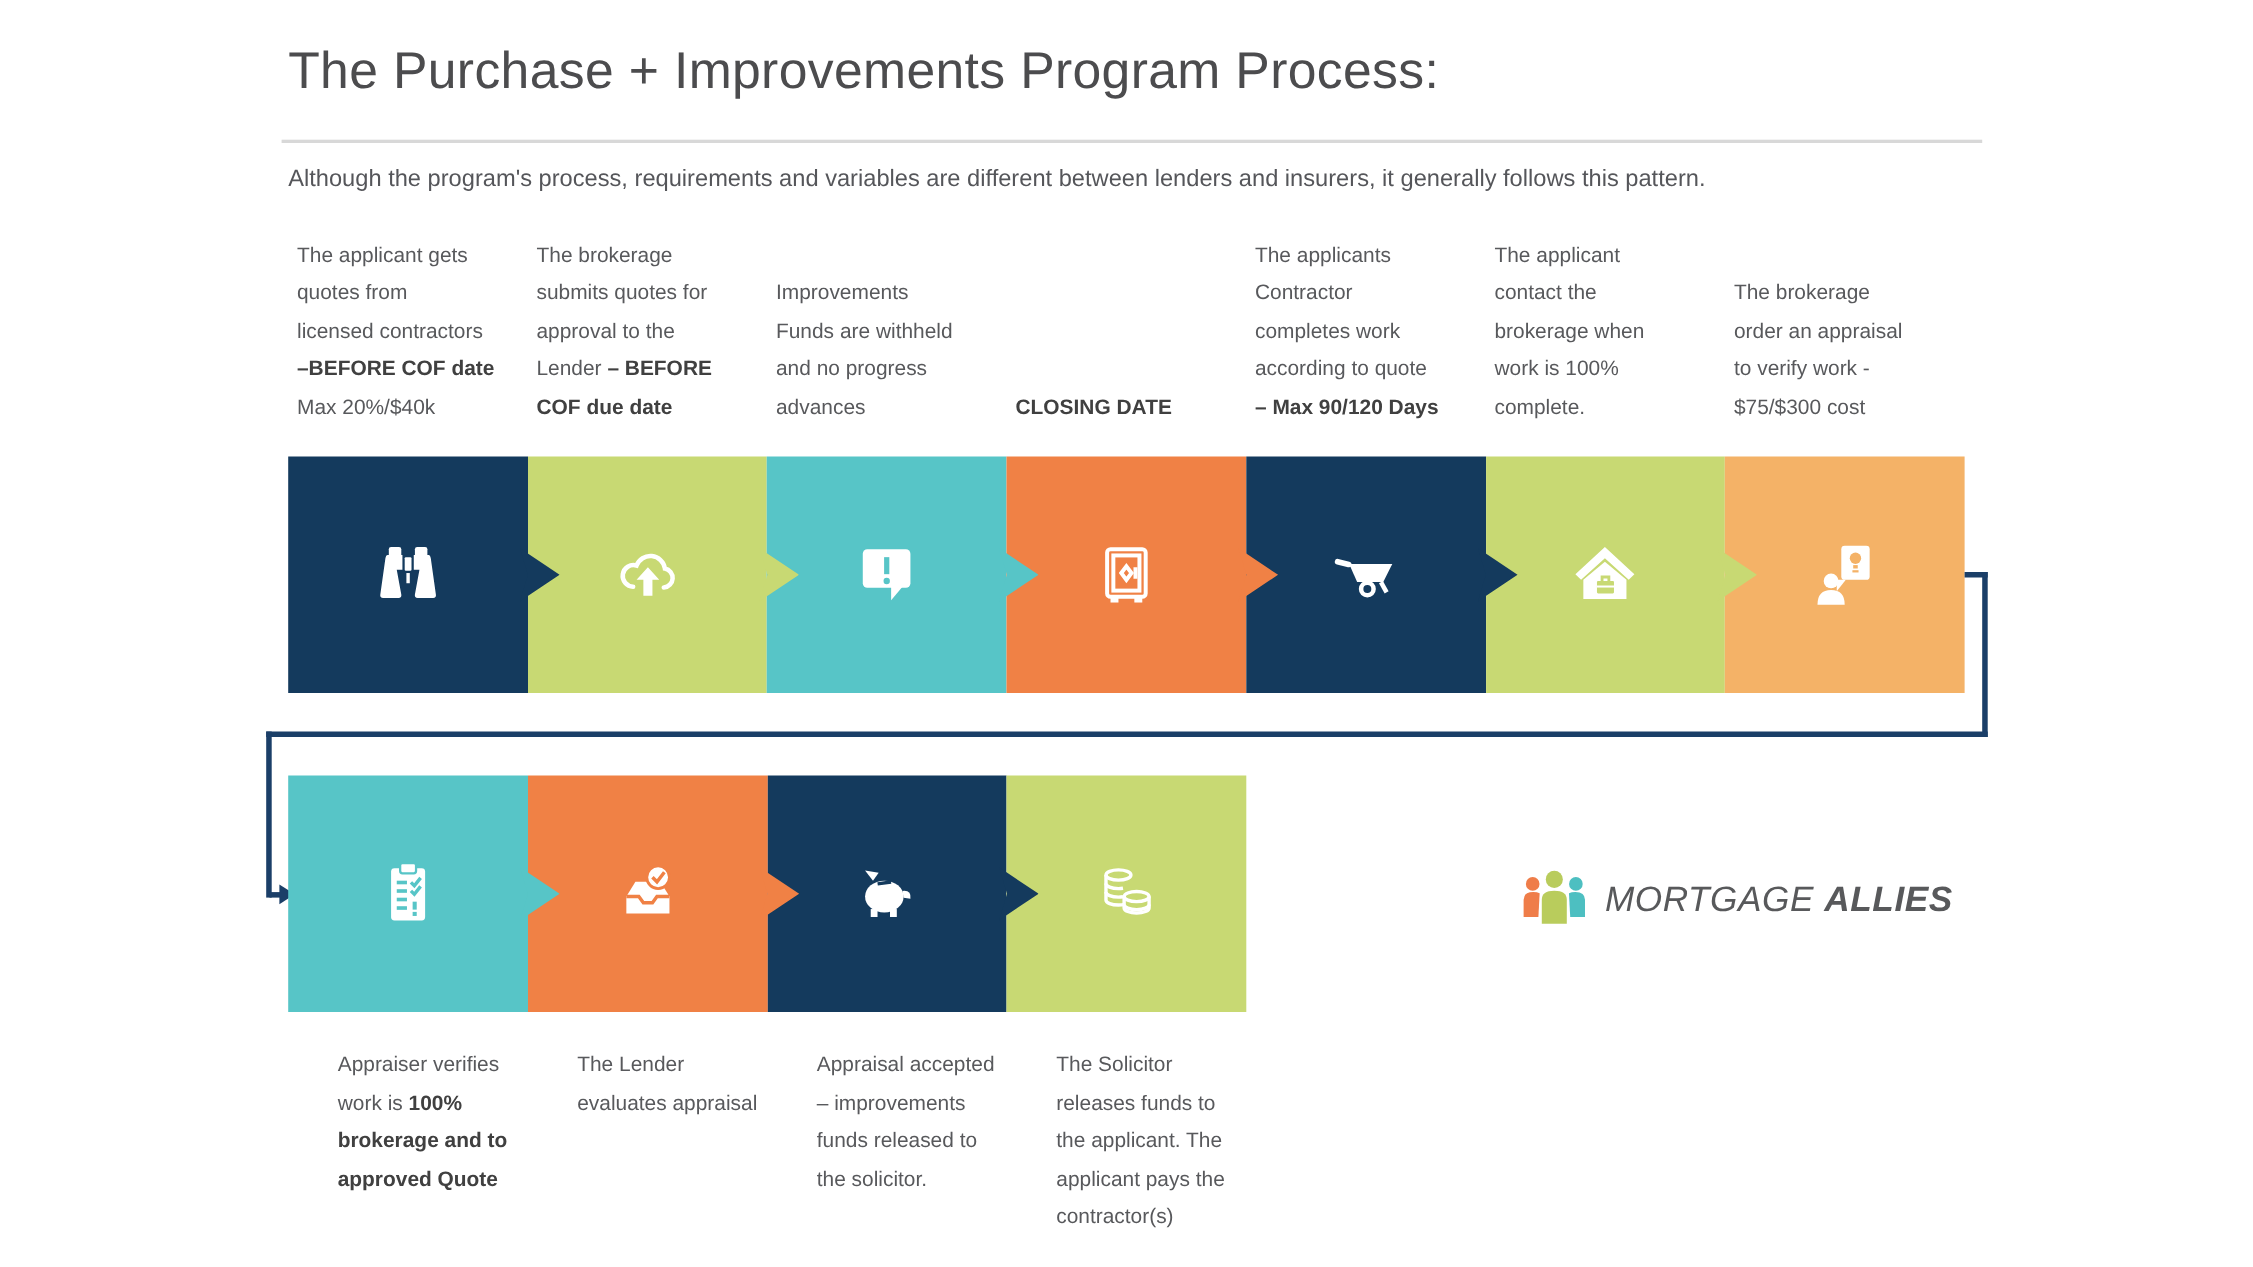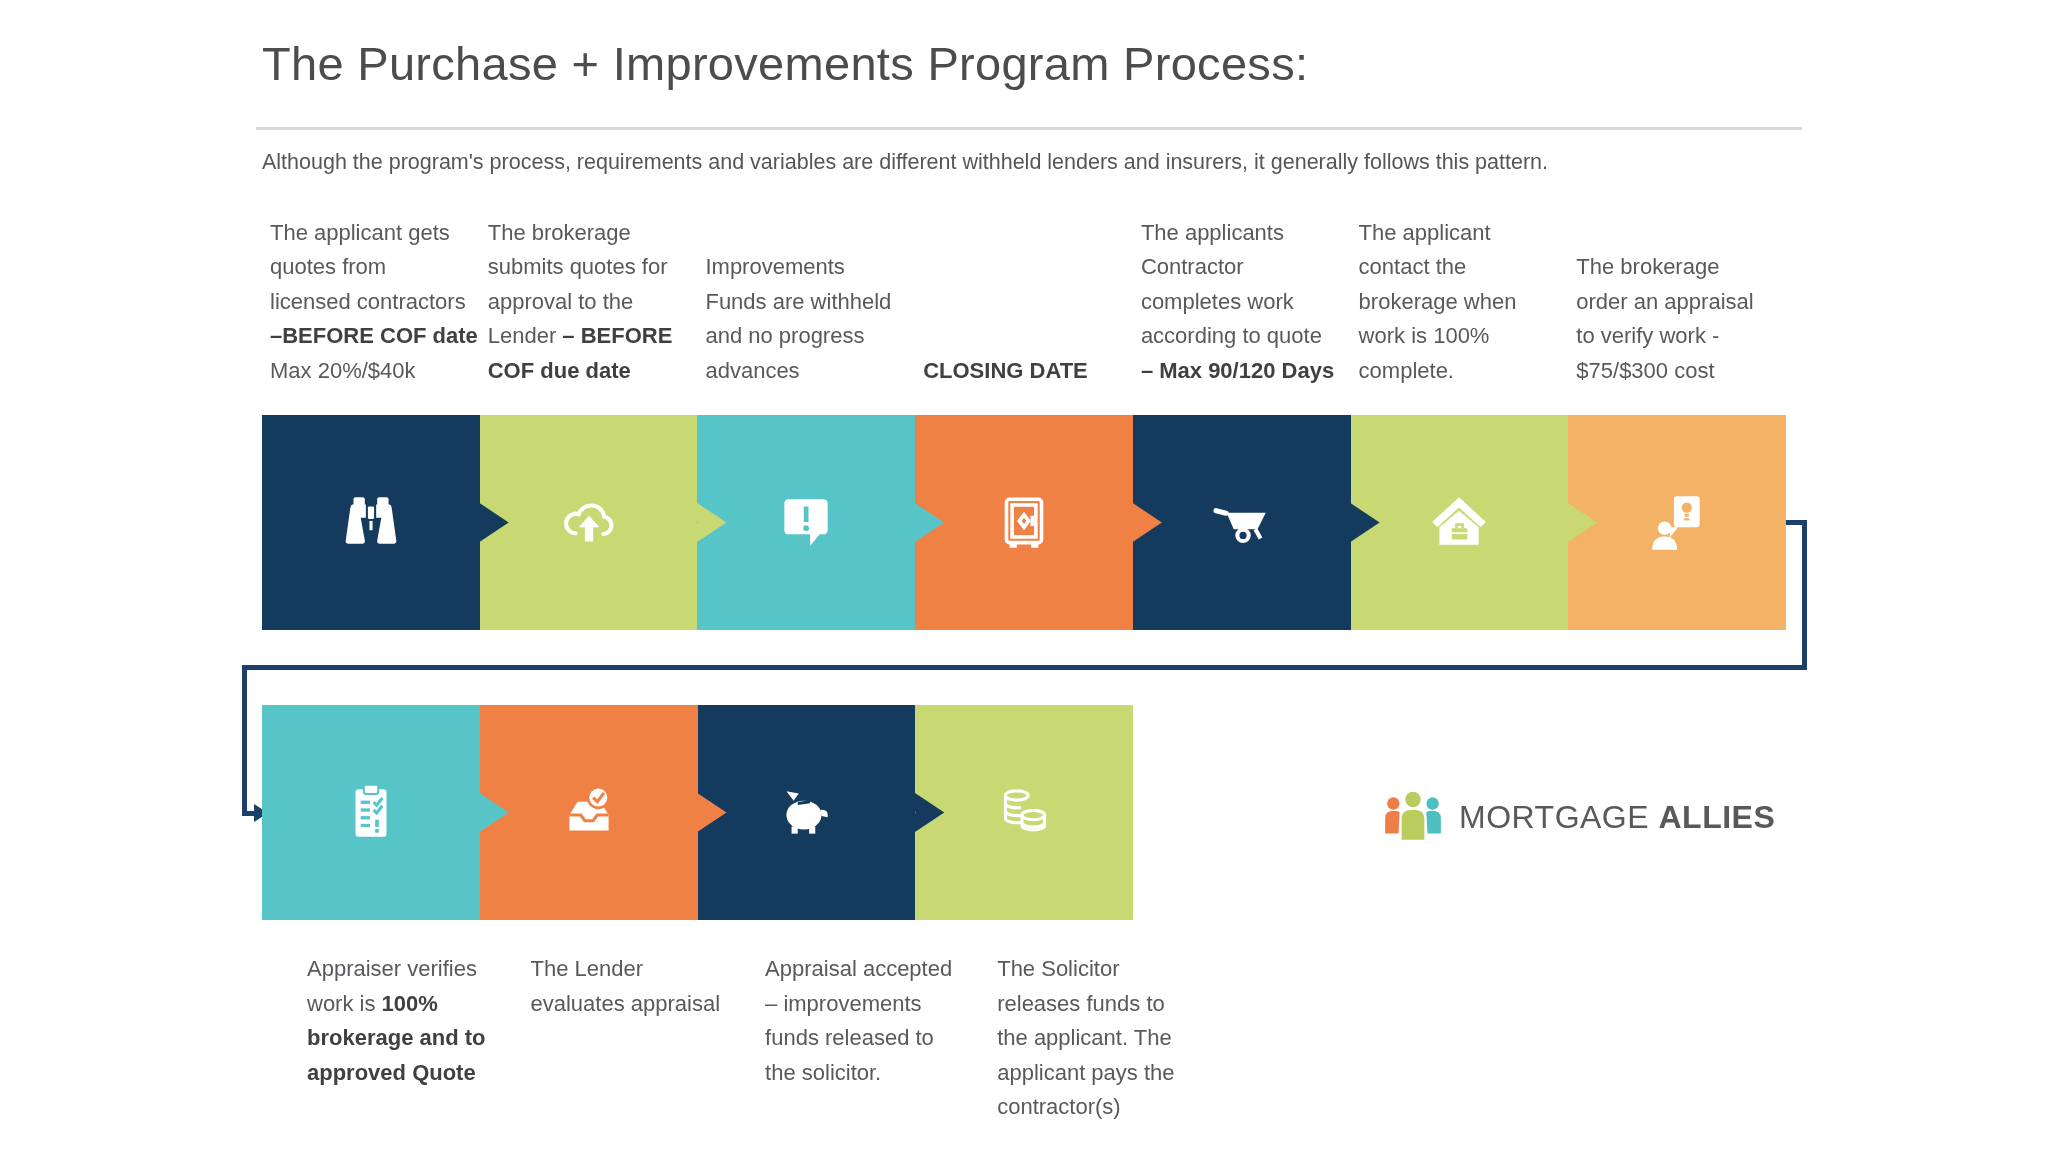--- a/index.html
+++ b/index.html
@@ -10,21 +10,21 @@
               color:#4c4c4e;letter-spacing:.3px;}
   .divider{position:absolute;left:256px;top:127px;width:1546px;height:3px;background:#d8d8d8;}
   .subtitle{position:absolute;left:262px;top:150px;font-size:21.5px;color:#55565a;}
 
   
   #top-labels{position:absolute;left:262px;top:178px;width:1524px;height:237px;display:flex;}
   #top-labels .label-col{flex:1;display:flex;flex-direction:column;justify-content:flex-end;
                          padding:0 0 27px 8px;box-sizing:border-box;}
   #bottom-labels{position:absolute;left:262px;top:952px;width:871px;display:flex;}
   #bottom-labels .label-col{flex:1;padding:0 0 0 8px;box-sizing:border-box;margin-left:37px;}
-  .line{font-size:22px;line-height:34.5px;color:#58595c;white-space:nowrap;}
+  .line{font-size:19px;line-height:34.5px;color:#58595c;white-space:nowrap;}
   .hl{font-weight:bold;color:#404040;}
 
   
   #top-row{position:absolute;left:262px;top:415px;width:1524px;height:215px;display:flex;}
   #bottom-row{position:absolute;left:262px;top:705px;width:871px;height:215px;display:flex;}
   .block{flex:1;position:relative;display:flex;align-items:center;justify-content:center;}
   .block svg{width:66px;height:66px;display:block;}
   .chev{position:absolute;right:-29px;top:50%;margin-top:-24px;width:36px;height:48px;
         clip-path:polygon(0 0,100% 50%,0 100%,20% 50%);z-index:2;}
 
@@ -33,33 +33,33 @@
   #conn-a{left:1786px;top:520px;width:21px;height:5px;}
   #conn-b{left:1802px;top:520px;width:5px;height:150px;}
   #conn-c{left:242px;top:665px;width:1565px;height:5px;}
   #conn-d{left:242px;top:665px;width:5px;height:151px;}
   #conn-e{left:245px;top:811px;width:10px;height:5px;}
   #conn-arrow{position:absolute;left:254px;top:804px;width:0;height:0;
               border-left:14px solid #1b3f68;border-top:9.5px solid transparent;
               border-bottom:9.5px solid transparent;}
 
   
-  #logo{position:absolute;left:1382px;top:788px;display:flex;align-items:center;gap:15px;}
+  #logo{position:absolute;left:1382px;top:788px;display:flex;align-items:center;gap:15px;font-style:italic;}
   #logo svg{width:62px;height:58px;display:block;}
   .logo-text{font-size:32px;color:#58595b;letter-spacing:.5px;white-space:nowrap;}
   .logo-text .bold{font-weight:bold;}
 </style>
 </head>
 <body>
 
 <div id="canvas">
 
   <div class="page-title">The Purchase + Improvements Program Process:</div>
   <div class="divider"></div>
-  <div class="subtitle">Although the program's process, requirements and variables are different withheld lenders and insurers, it generally follows this pattern.</div>
+  <div class="subtitle">Although the program's process, requirements and variables are different between lenders and insurers, it generally follows this pattern.</div>
 
   <div id="top-labels">
       <div class="label-col">
         <div class="line"><span>The applicant gets</span></div>
         <div class="line"><span>quotes from</span></div>
         <div class="line"><span>licensed contractors</span></div>
         <div class="line"><span class="hl">–BEFORE COF date</span></div>
         <div class="line"><span>Max 20%/$40k</span></div>
       </div>
       <div class="label-col">

